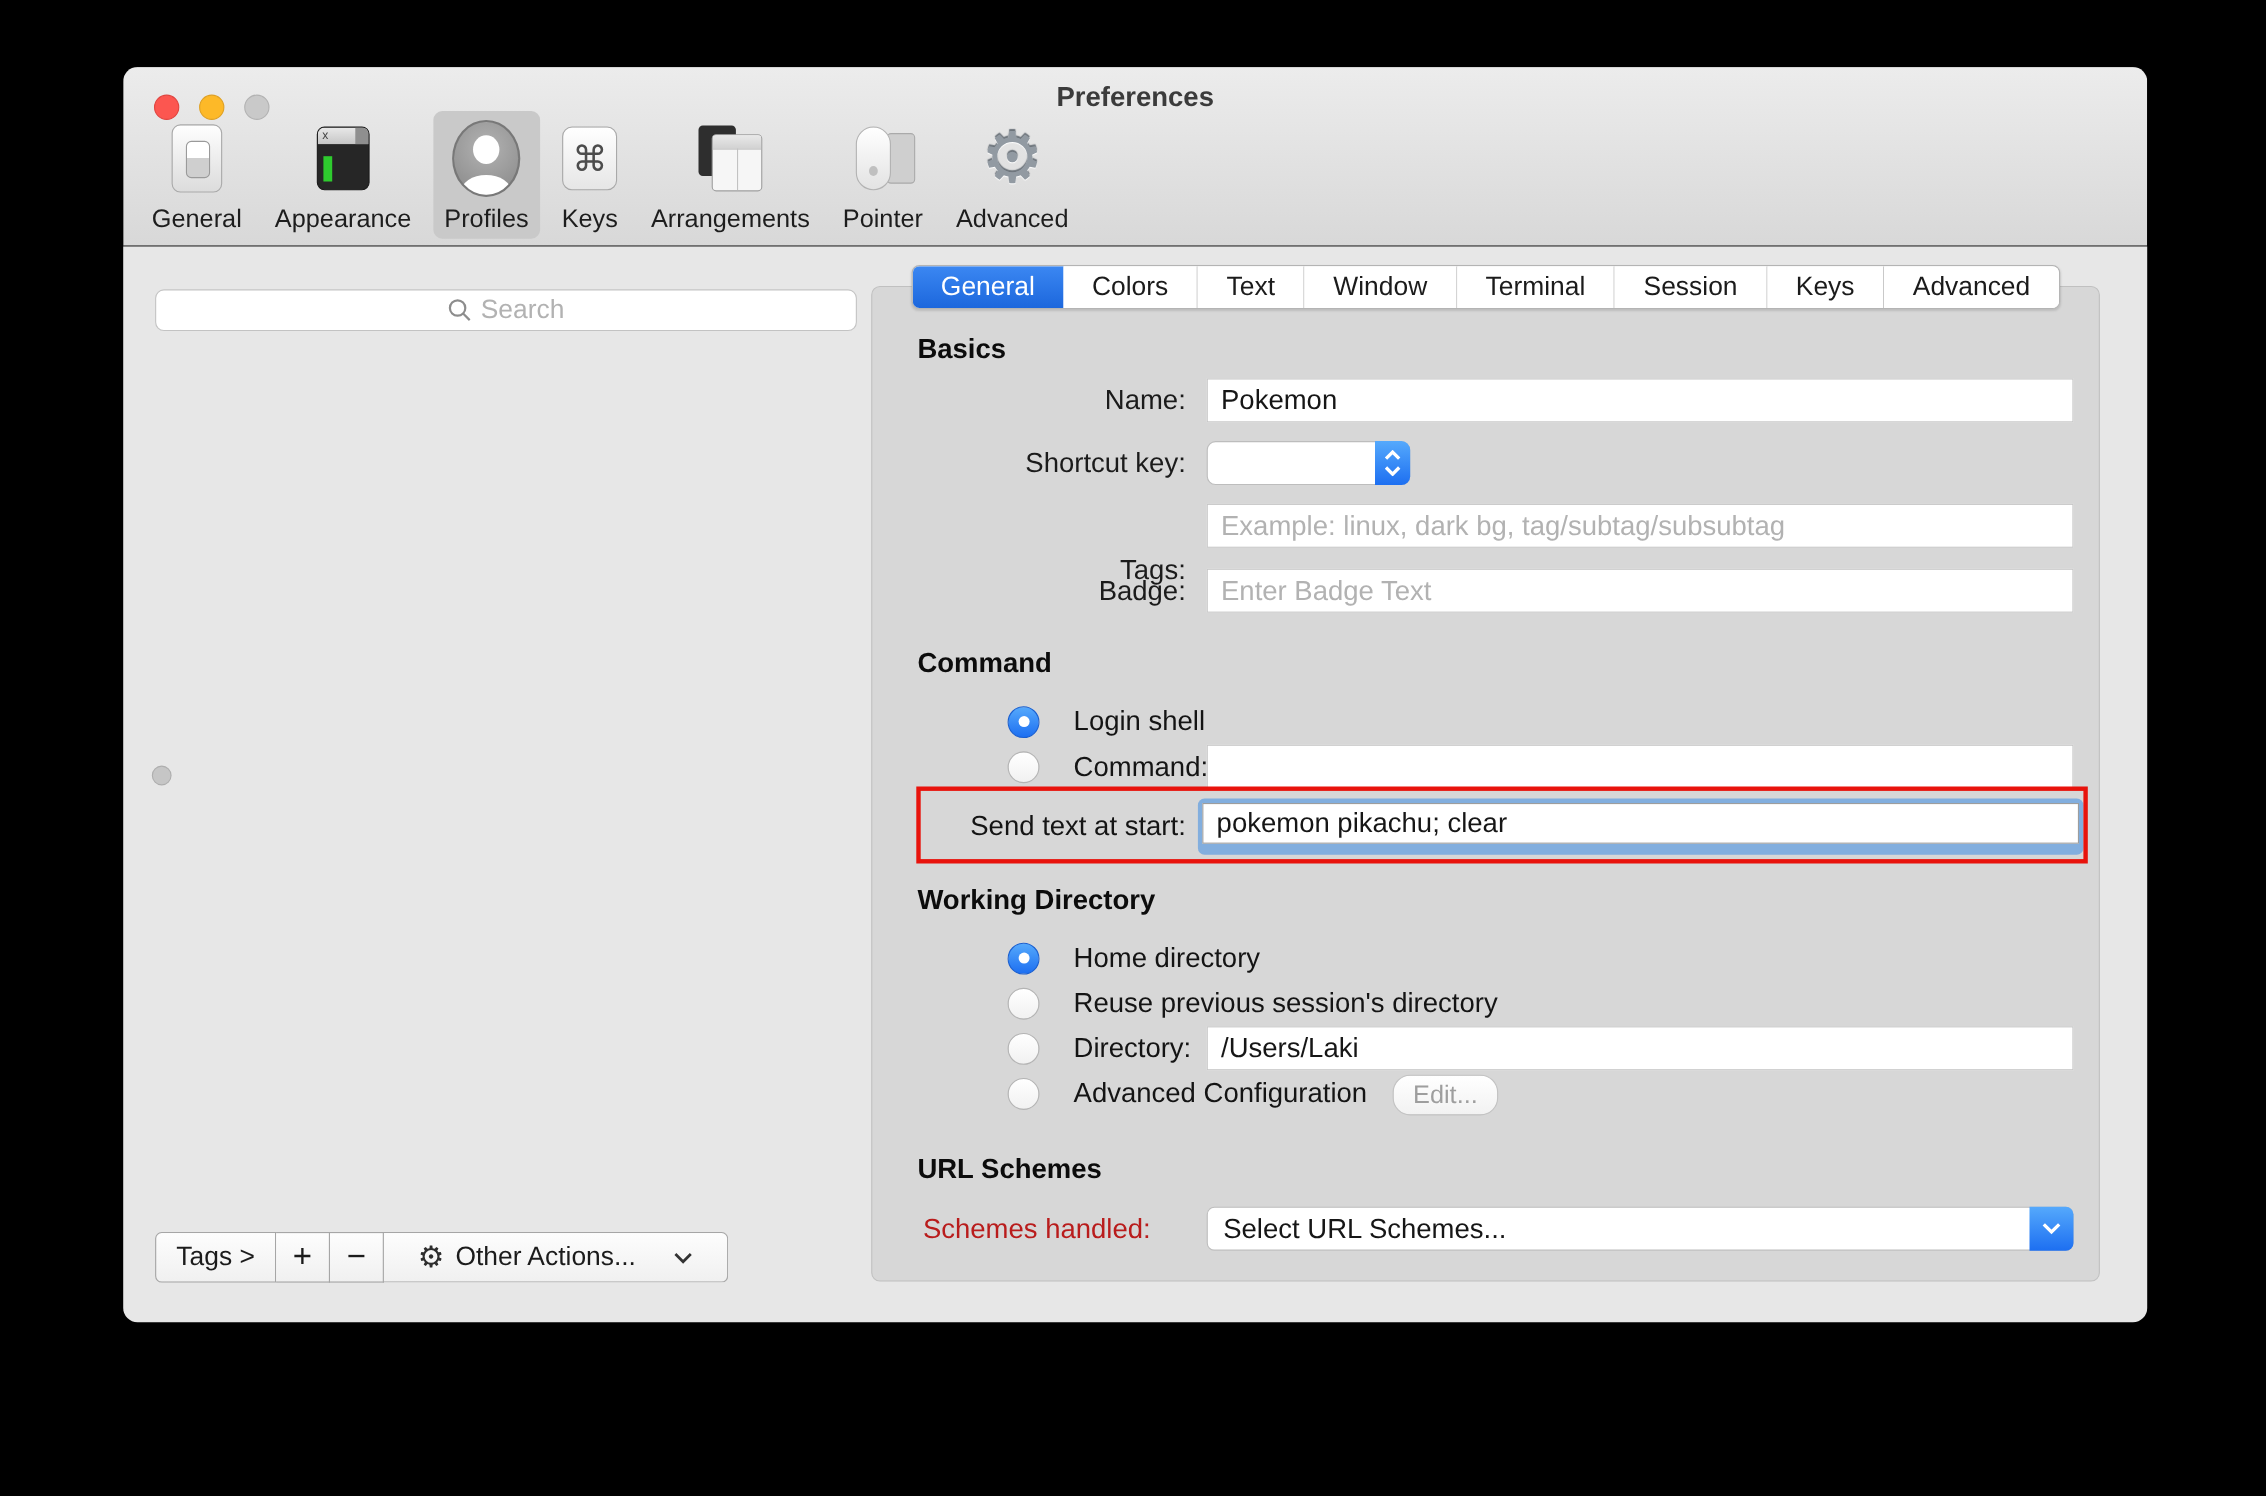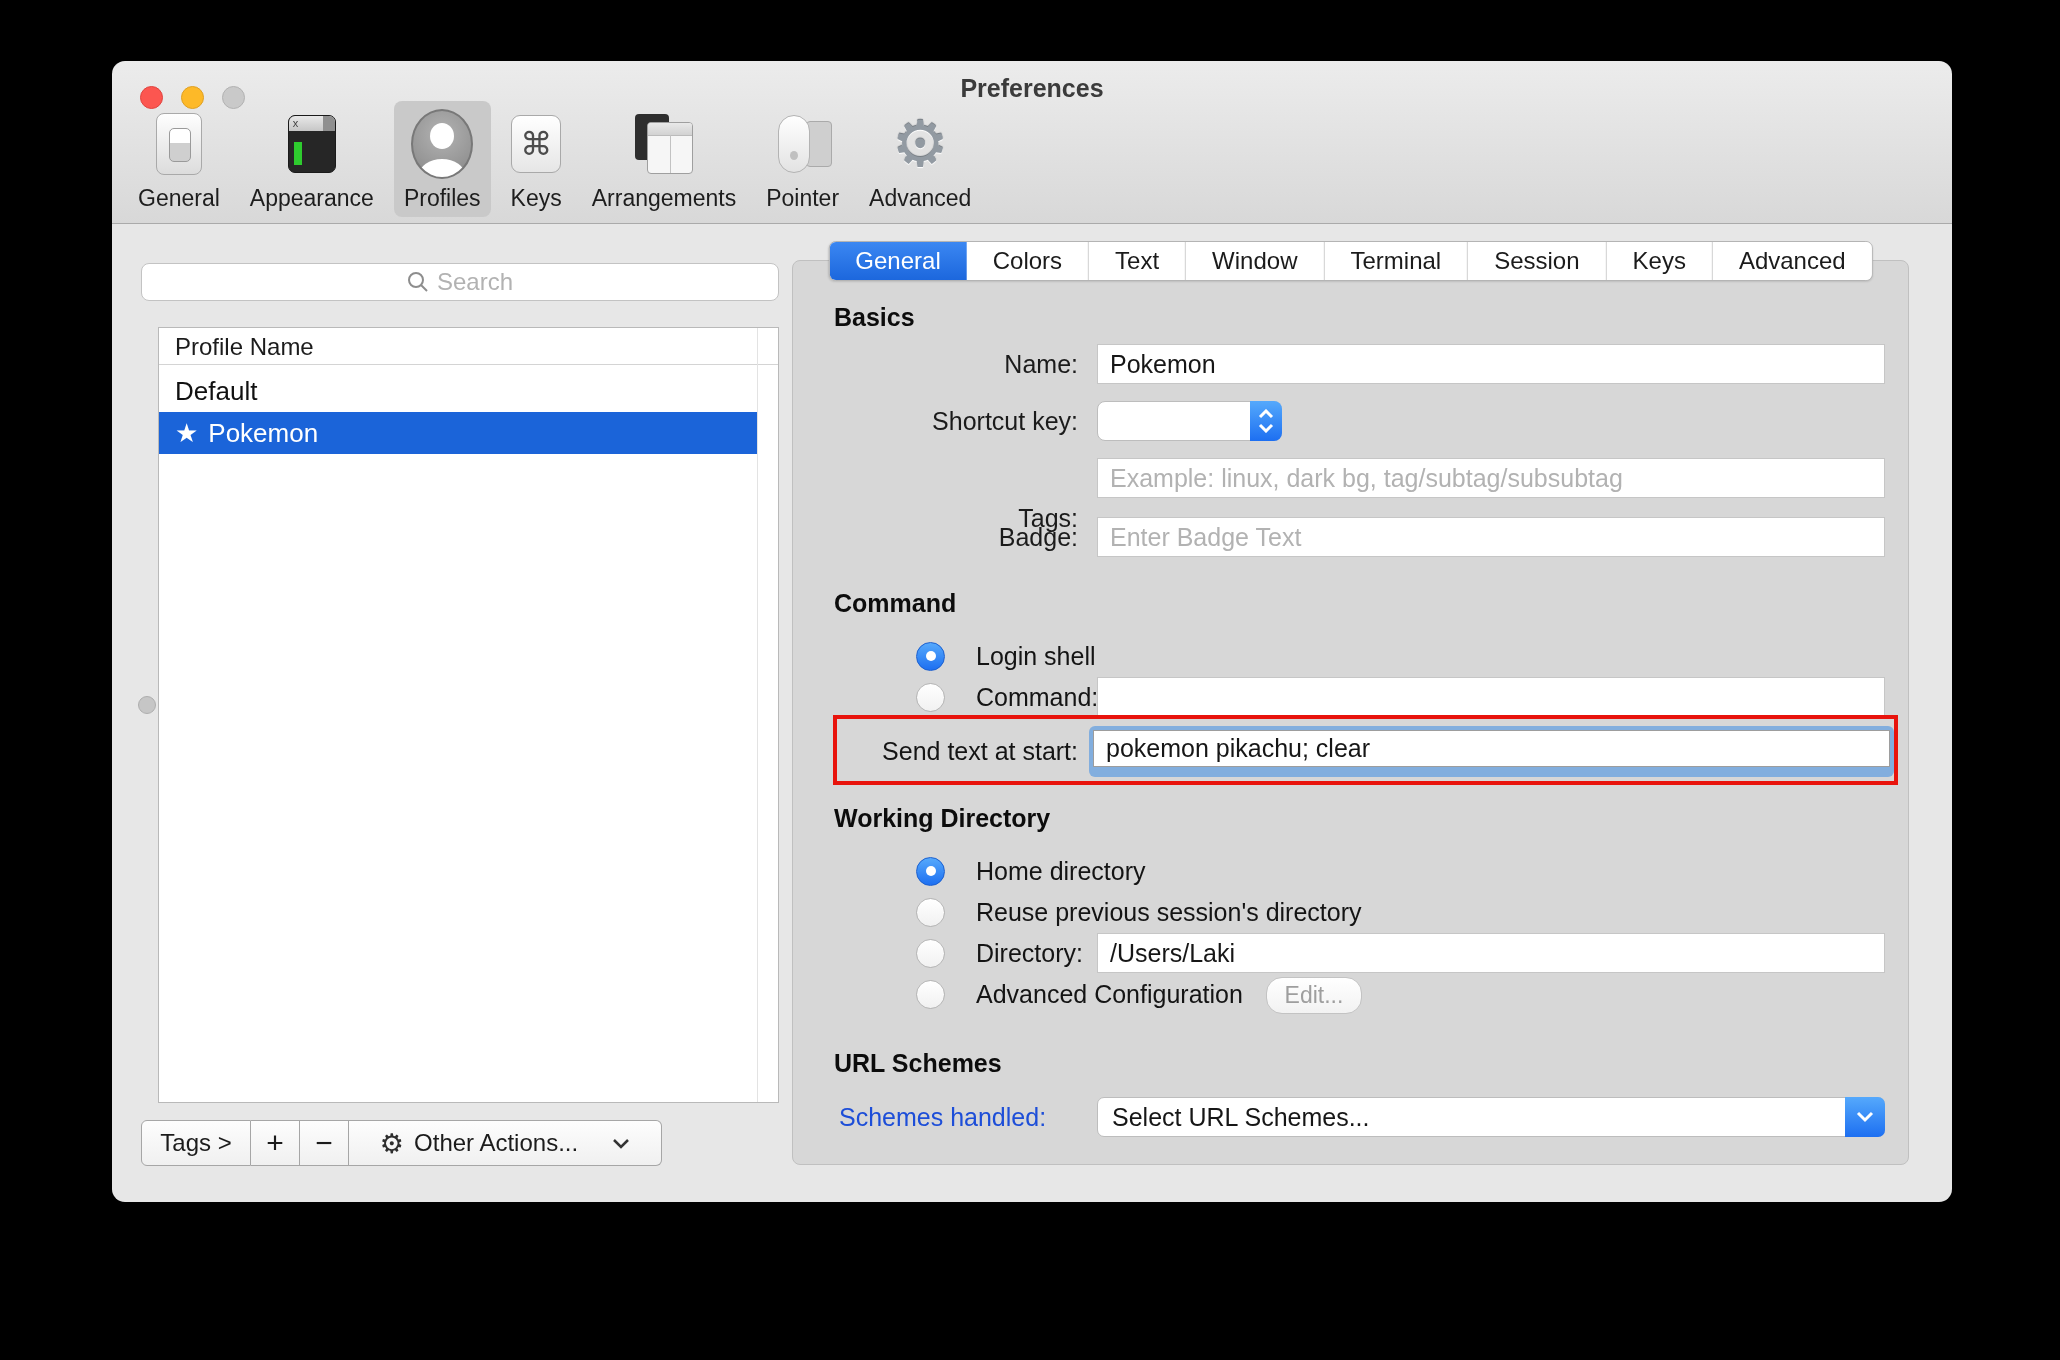--- a/index.html
+++ b/index.html
@@ -104,21 +104,21 @@
   .radio.on::after{content:"";position:absolute;left:50%;top:50%;transform:translate(-50%,-50%);width:10px;height:10px;border-radius:50%;background:#fff;}
   .radio-label{font-size:25px;color:#141414;white-space:nowrap;}
 
   .annot-box{position:absolute;left:40px;top:454px;width:1065px;height:70px;border:4px solid var(--annotation-red);z-index:5;pointer-events:none;}
   .send-label{position:absolute;left:0;top:465px;width:285px;height:51px;line-height:51px;text-align:right;font-size:25px;color:#141414;}
   .focus-ring{position:absolute;left:296px;top:465px;width:805px;height:51px;border-radius:6px;background:var(--focus-ring);}
   .focus-ring .tfield{left:4px;top:4px;width:797px;height:37px;border:1px solid #9d9d9d;}
 
   .edit-btn{position:absolute;left:473px;top:716px;width:96px;height:37px;border:1px solid #c3c3c3;border-radius:16px;
       background:linear-gradient(#ffffff,#f2f2f2);font-size:23px;color:#9e9e9e;display:flex;align-items:center;justify-content:center;}
-  .schemes-label{position:absolute;left:46px;top:836px;height:40px;line-height:40px;font-size:25px;color:#1d4ed8;}
+  .schemes-label{position:absolute;left:46px;top:836px;height:40px;line-height:40px;font-size:25px;color:#b91c1c;}
   .schemes-field{position:absolute;left:304px;top:836px;width:788px;height:40px;background:#fff;border:1px solid #bdbdbd;border-radius:7px;
       font-size:25px;color:#161616;line-height:38px;padding-left:14px;}
   .schemes-btn{position:absolute;right:-1px;top:-1px;width:40px;height:40px;border-radius:0 7px 7px 0;
       background:linear-gradient(var(--radio-blue-light),var(--radio-blue));display:flex;align-items:center;justify-content:center;}
 </style>
 </head>
 <body>
 
 <div class="screen">
   <div class="window">
@@ -192,30 +192,20 @@
     <div class="win-body">
 
       <div class="search">
         <svg width="22" height="22" viewBox="0 0 22 22">
           <circle cx="9" cy="9" r="7" fill="none" stroke="#8d8d8d" stroke-width="2"></circle>
           <line x1="14" y1="14" x2="20" y2="20" stroke="#8d8d8d" stroke-width="2"></line>
         </svg>
         <span>Search</span>
       </div>
 
-      <div class="listbox">
-        <div class="list-header">Profile Name</div>
-        <div class="col-sep"></div>
-        <div class="prow" style="top:42px;">
-          <span>Default</span>
-        </div>
-        <div class="prow selected" style="top:84px;">
-          <span class="star">★</span><span>Pokemon</span>
-        </div>
-      </div>
 
       <div class="edge-dot"></div>
 
       <div class="sb-footer">
         <div class="sbtn first" style="width:110px;">Tags &gt;</div>
         <div class="sbtn" style="width:49px;font-size:30px;">+</div>
         <div class="sbtn" style="width:49px;font-size:30px;">−</div>
         <div class="sbtn last" style="width:313px;">
           <span class="gear">⚙</span>
           <span>Other Actions...</span>

